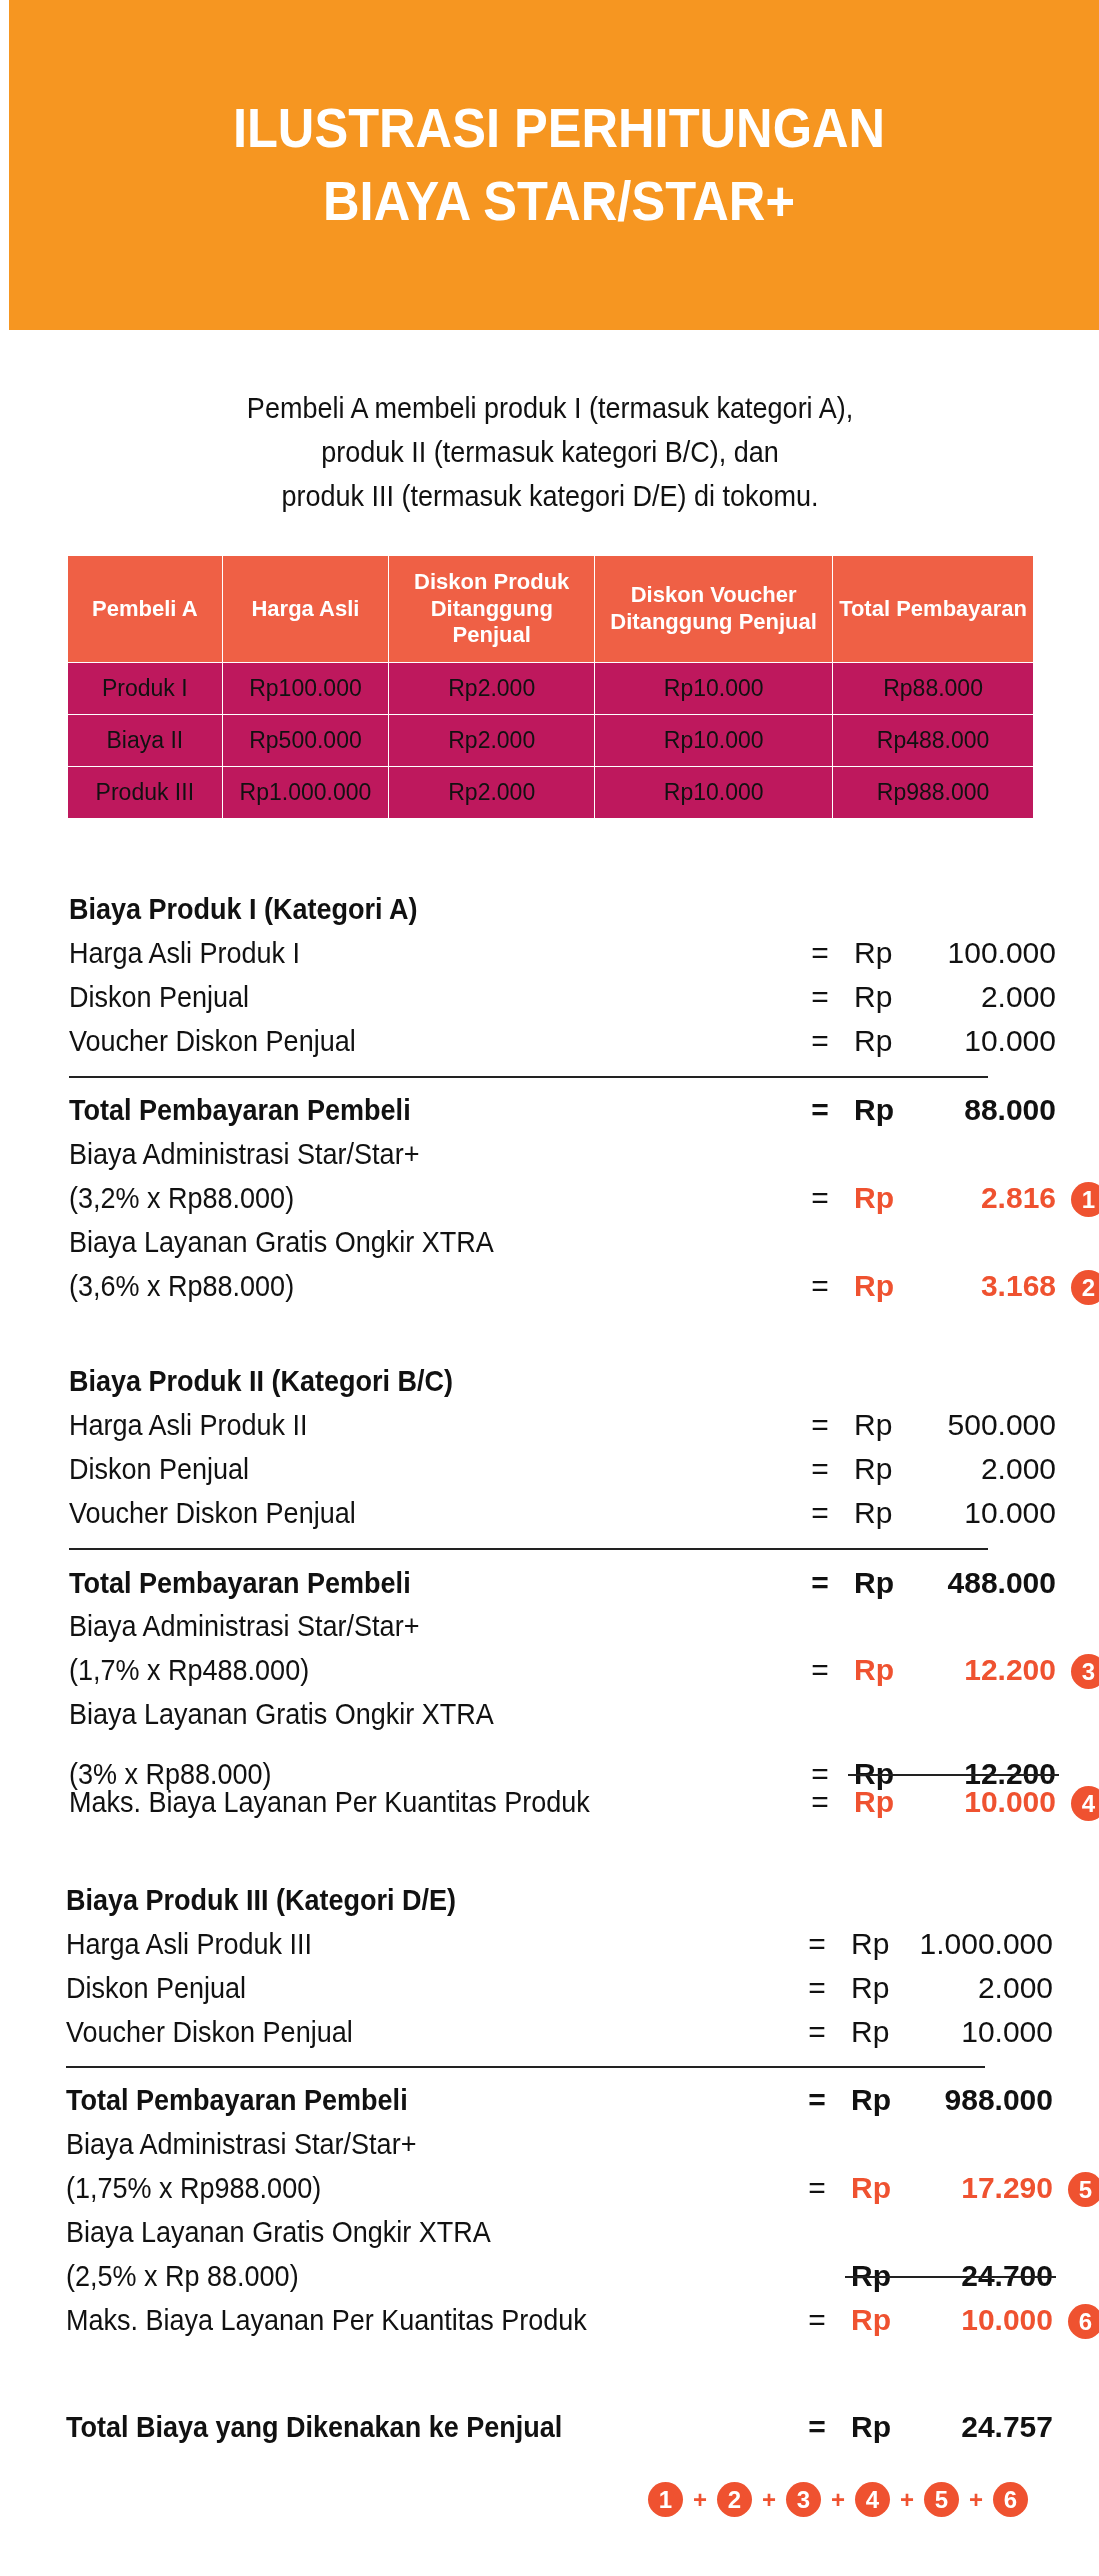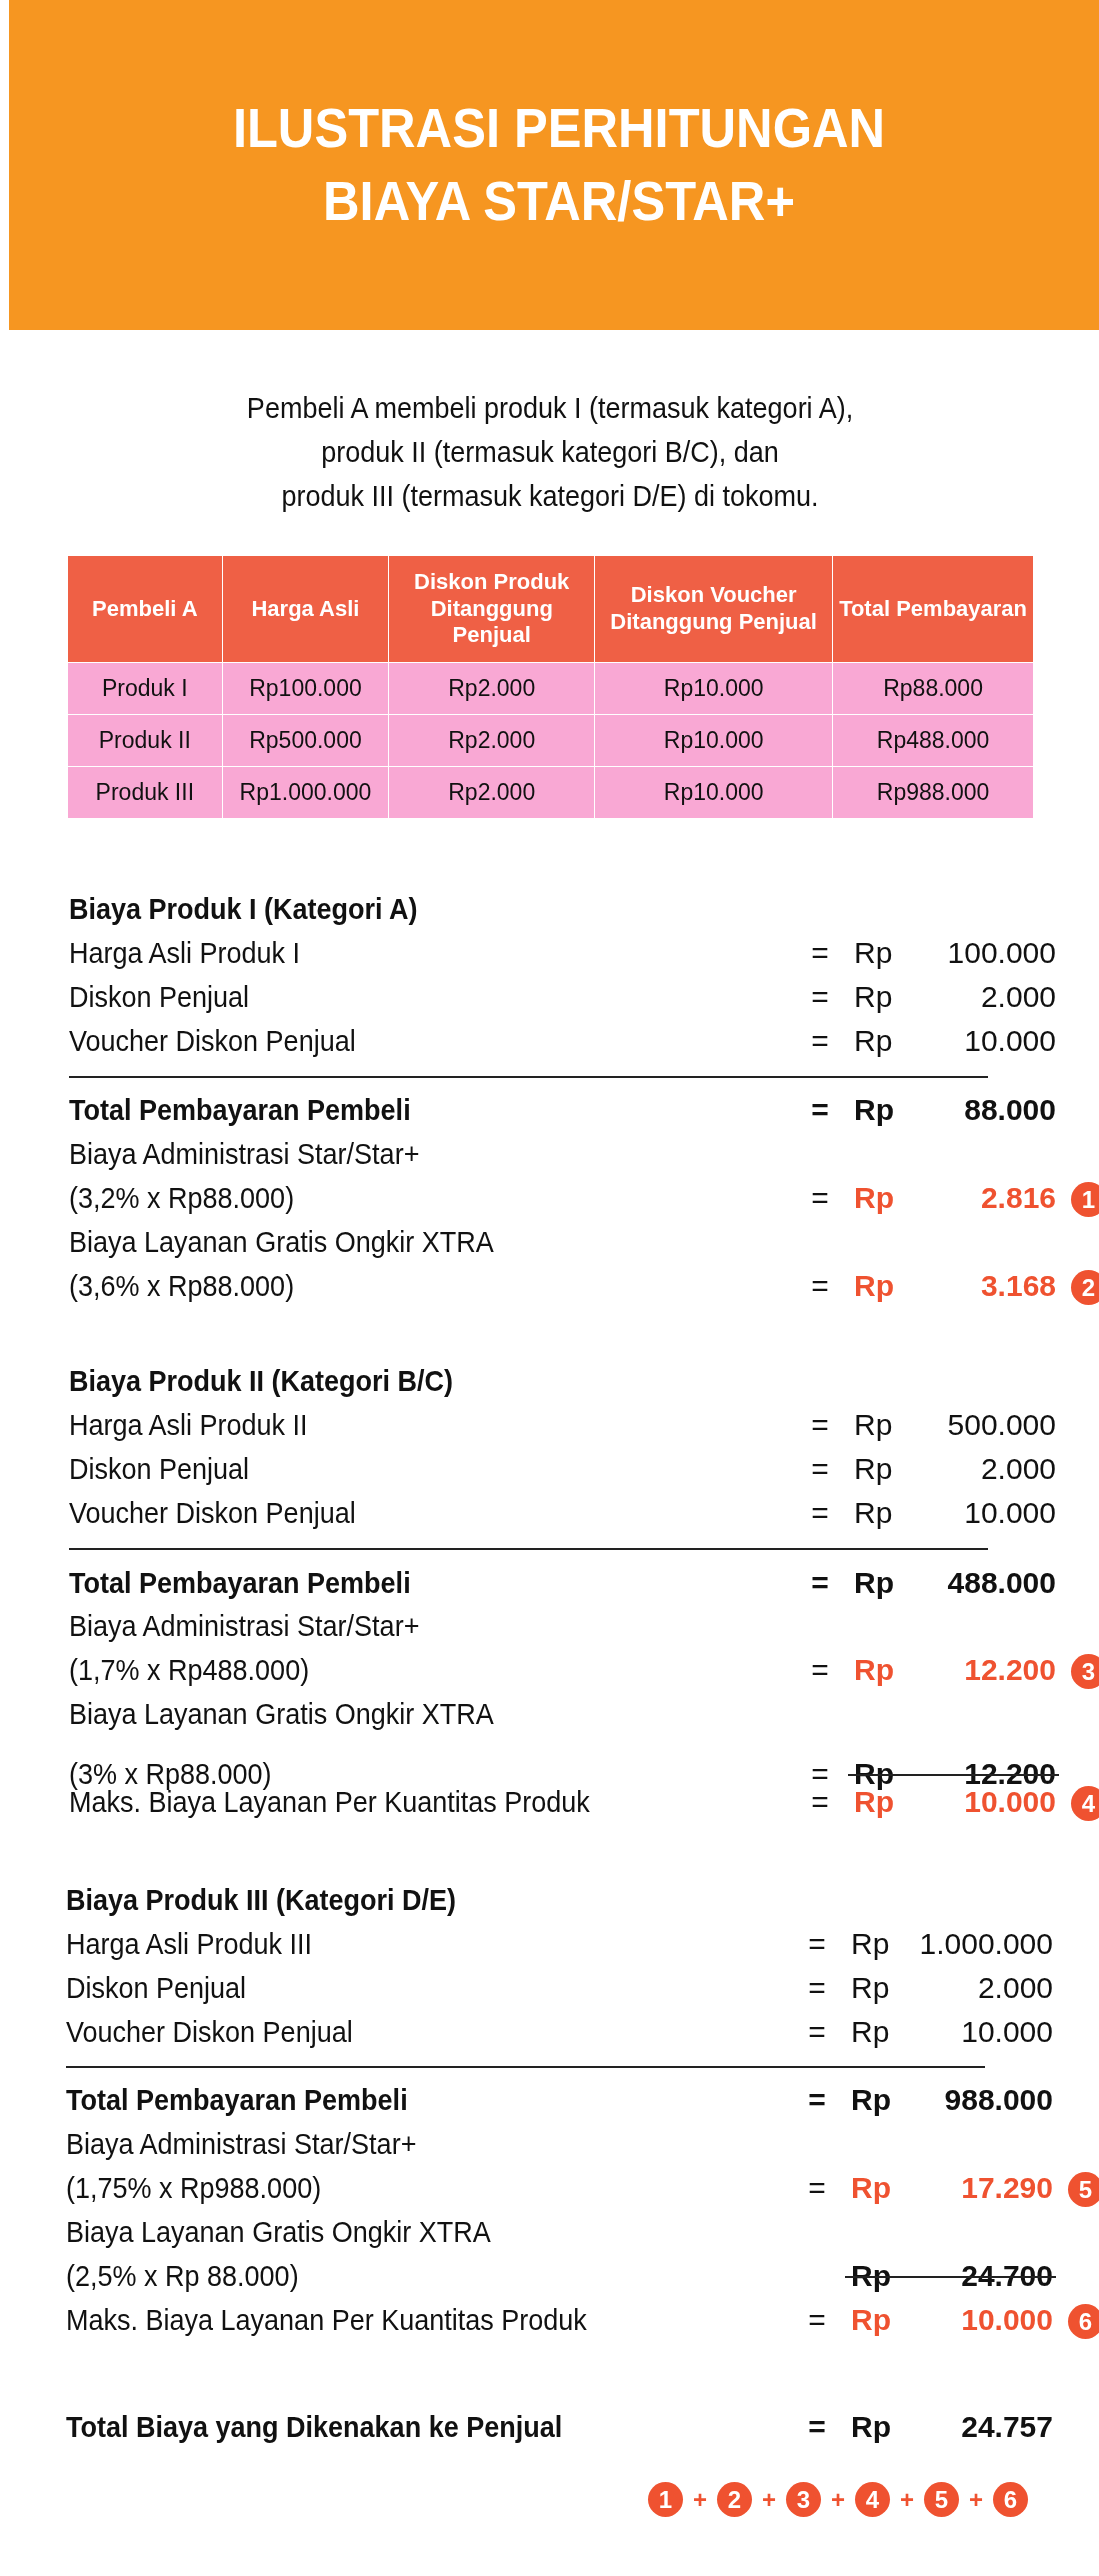--- a/index.html
+++ b/index.html
@@ -22,21 +22,21 @@
   }
   table.summary {
     position: absolute; left: 67px; top: 555px; width: 967px;
     border-collapse: separate; border-spacing: 1.8px; table-layout: fixed;
   }
   table.summary th {
     background: #EF6045; color: #fff; font-weight: bold; font-size: 22px; line-height: 26.6px;
     height: 106px; padding: 0 5.5px; text-align: center; vertical-align: middle;
   }
   table.summary td {
-    background: #f9a8d4; color: #111; font-size: 23px; text-align: center; vertical-align: middle;
+    background: #be185d; color: #111; font-size: 23px; text-align: center; vertical-align: middle;
     height: 51px; padding: 0 3.7px; white-space: nowrap;
   }
   .row {
     position: absolute; left: 69px; width: 1031px; height: 44px; font-size: 30px; line-height: 44px;
   }
   .row .lbl { position: absolute; left: 0; top: 0; white-space: nowrap; transform-origin: left center; transform: scaleX(0.9); }
   .row .eq { position: absolute; left: 740px; width: 22px; text-align: center; top: 0; }
   .row .rp { position: absolute; left: 785px; top: 0; }
   .row .val { position: absolute; right: 44px; top: 0; text-align: right; white-space: nowrap; }
   .row.bold { font-weight: bold; }
@@ -88,21 +88,21 @@
   </thead>
   <tbody>
     <tr>
       <td>Produk I</td>
       <td>Rp100.000</td>
       <td>Rp2.000</td>
       <td>Rp10.000</td>
       <td>Rp88.000</td>
     </tr>
     <tr>
-      <td>Produk II</td>
+      <td>Biaya II</td>
       <td>Rp500.000</td>
       <td>Rp2.000</td>
       <td>Rp10.000</td>
       <td>Rp488.000</td>
     </tr>
     <tr>
       <td>Produk III</td>
       <td>Rp1.000.000</td>
       <td>Rp2.000</td>
       <td>Rp10.000</td>

